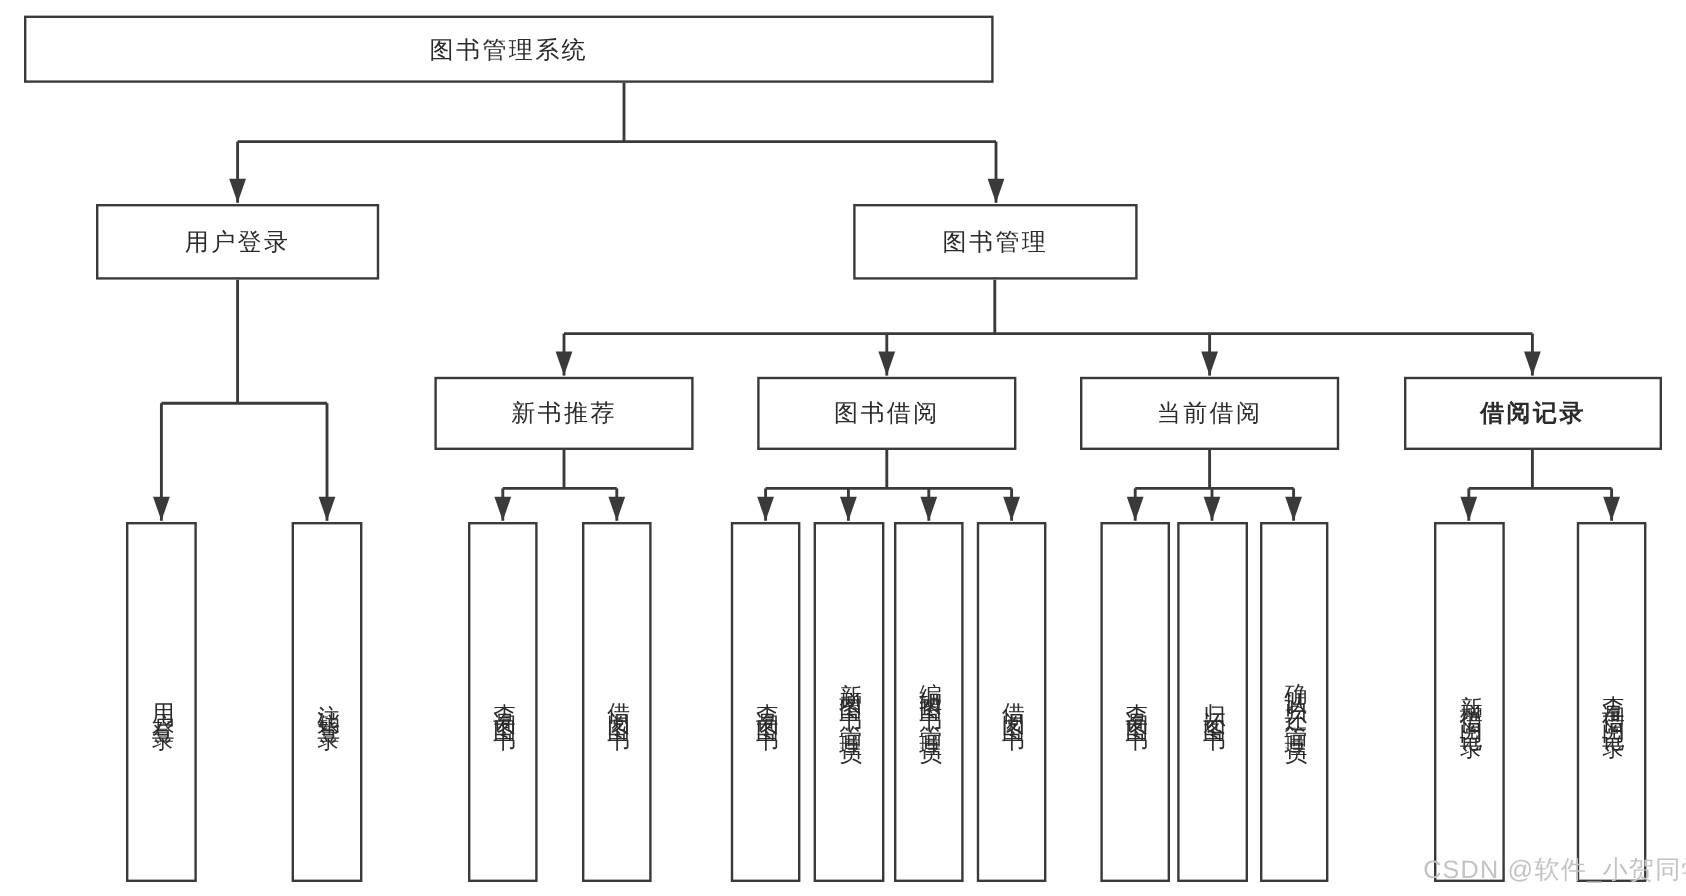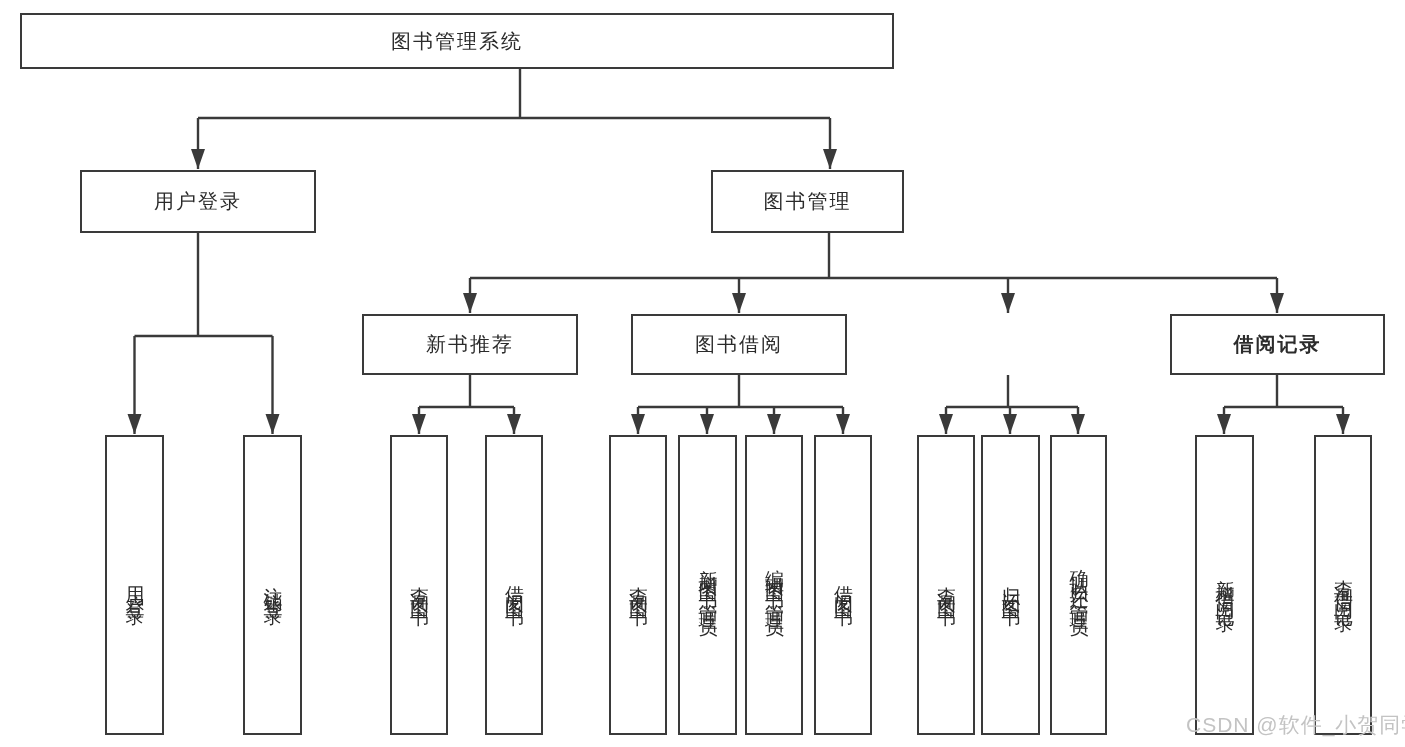--- a/index.html
+++ b/index.html
@@ -13,24 +13,24 @@
     position:absolute;box-sizing:border-box;border:2px solid var(--line,#3a3a3a);
     background:#fff;display:flex;align-items:center;justify-content:center;
     color:var(--text,#2b2b2b);font-size:20px;letter-spacing:2px;white-space:nowrap;
   }
   .leaf{letter-spacing:0;}
   .leaf .vtext{
     writing-mode:vertical-rl;text-orientation:mixed;
     font-size:19px;letter-spacing:7px;line-height:1.1;
   }
   
-  .n-root{left:20px;top:13px;width:874px;height:56px;}
+  .n-root{left:20px;top:13px;width:808px;height:56px;}
   
   .n-user-login{left:80px;top:170px;width:236px;height:63px;}
-  .n-book-mgmt{left:711px;top:170px;width:193px;height:63px;}
+  .n-book-mgmt{left:711px;top:170px;width:237px;height:63px;}
   
   .n-new-book{left:362px;top:314px;width:216px;height:61px;}
   .n-borrowing{left:631px;top:314px;width:216px;height:61px;}
   .n-current{left:900px;top:314px;width:216px;height:61px;}
   .n-records{left:1170px;top:314px;width:215px;height:61px;font-weight:bold;}
   
   .l-ul-login{left:105px;top:435px;width:59px;height:300px;}
   .l-ul-logout{left:243px;top:435px;width:59px;height:300px;}
   .l-nb-query{left:390px;top:435px;width:58px;height:300px;}
   .l-nb-borrow{left:485px;top:435px;width:58px;height:300px;}
@@ -95,20 +95,21 @@
     <line class="wire" x1="1343" y1="407" x2="1343" y2="434" marker-end="url(#arr)"></line>
   </svg>
 
   <div class="node n-root">图书管理系统</div>
 
   <div class="node n-user-login">用户登录</div>
   <div class="node n-book-mgmt">图书管理</div>
 
   <div class="node n-borrowing">图书借阅</div>
   <div class="node n-new-book">新书推荐</div>
+  <div class="node n-current">当前借阅</div>
   <div class="node n-records">借阅记录</div>
 
   <div class="node leaf l-ul-login">
     <span class="vtext">用户登录</span>
   </div>
   <div class="node leaf l-ul-logout">
     <span class="vtext">注销登录</span>
   </div>
 
   <div class="node leaf l-nb-query">

